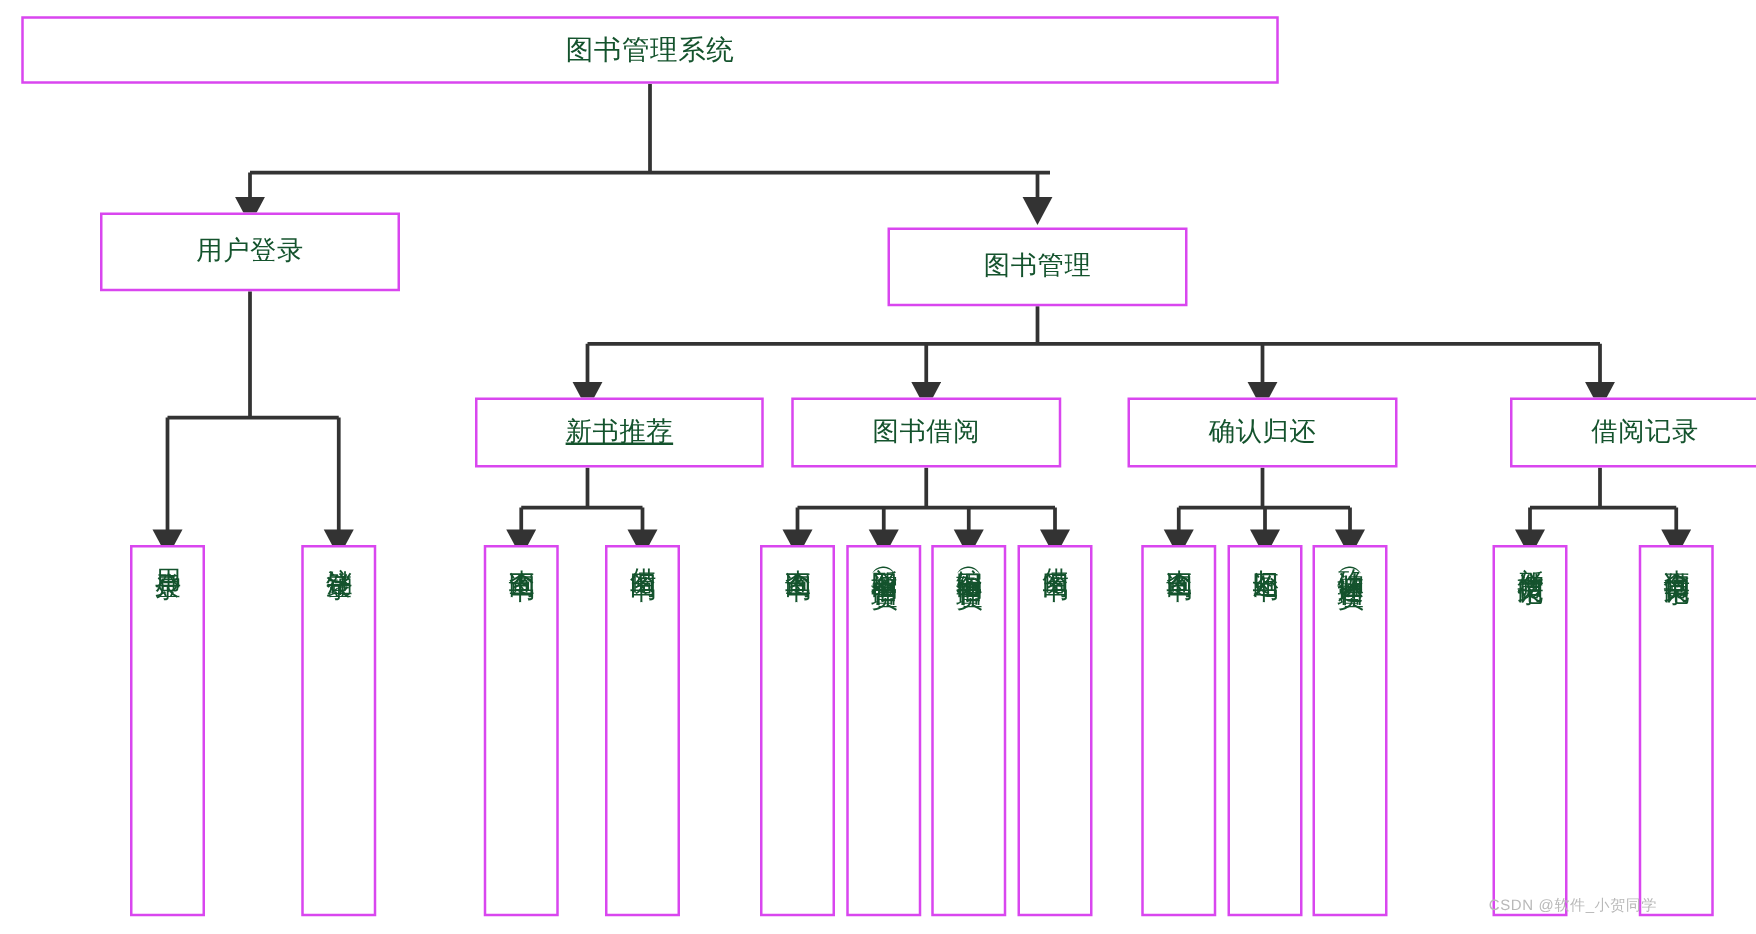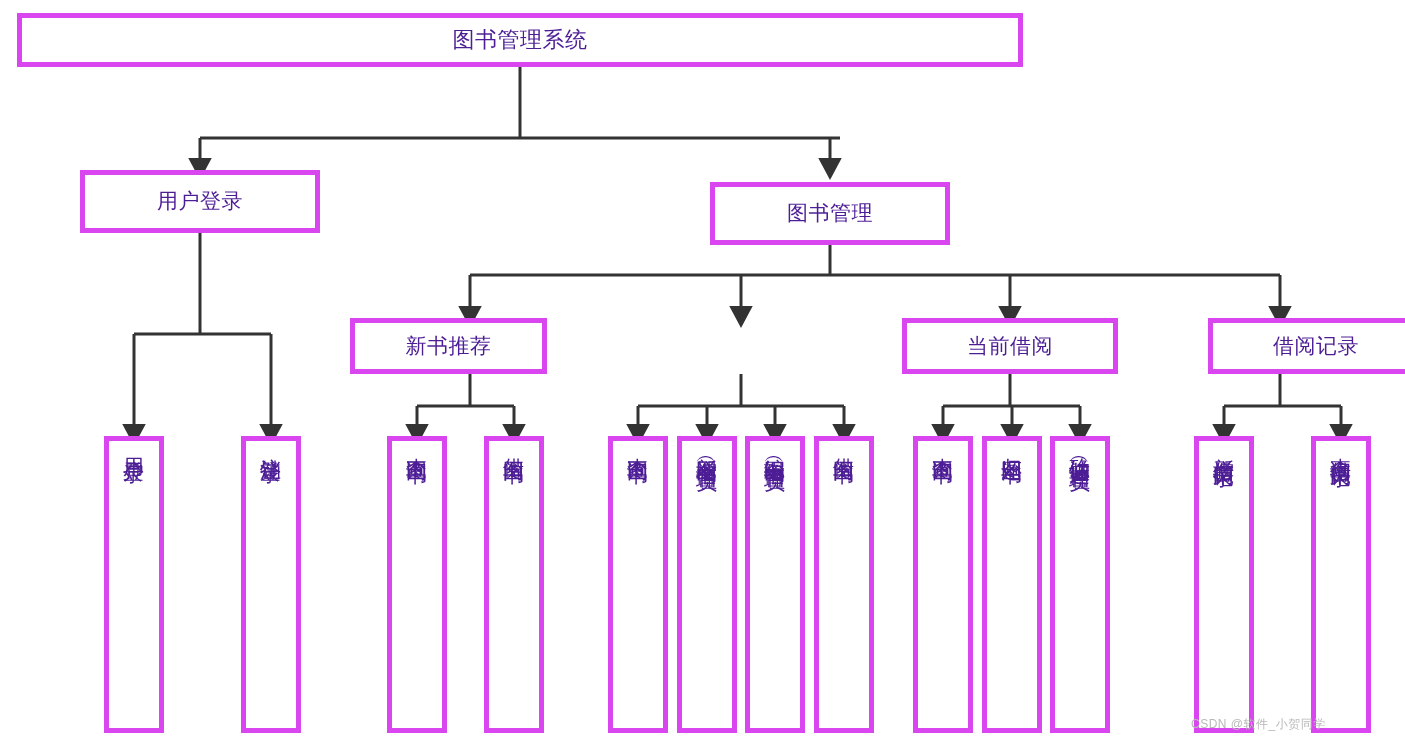--- a/index.html
+++ b/index.html
@@ -21,26 +21,26 @@
     position: absolute;
     left: 0;
     top: 0;
     width: 1405px;
     height: 747px;
     pointer-events: none;
   }
   .node {
     position: absolute;
     box-sizing: border-box;
-    border: 5px solid #d946ef;
+    border: 2px solid #d946ef;
     background: #ffffff;
     display: flex;
     align-items: center;
     justify-content: center;
-    color: #4c1d95;
+    color: #14532d;
   }
   .node .lbl {
     display: block;
     text-align: center;
     line-height: 1.18;
   }
   
   .node.h .lbl {
     font-size: 21px;
     letter-spacing: 0.5px;
@@ -132,25 +132,28 @@
     <span class="lbl">图书管理系统</span>
   </div>
 
   <div class="node h" style="left:80px; top:170px; width:240px; height:63px;">
     <span class="lbl">用户登录</span>
   </div>
   <div class="node h" style="left:710px; top:182px; width:240px; height:63px;">
     <span class="lbl">图书管理</span>
   </div>
 
-  <div class="node h" style="left:350px; top:318px; width:197px; height:56px;">
+  <div class="node h" style="left:380px; top:318px; width:231px; height:56px;text-decoration:underline;">
     <span class="lbl">新书推荐</span>
   </div>
+  <div class="node h" style="left:633px; top:318px; width:216px; height:56px;">
+    <span class="lbl">图书借阅</span>
+  </div>
   <div class="node h" style="left:902px; top:318px; width:216px; height:56px;">
-    <span class="lbl">当前借阅</span>
+    <span class="lbl">确认归还</span>
   </div>
   <div class="node h" style="left:1208px; top:318px; width:216px; height:56px;">
     <span class="lbl">借阅记录</span>
   </div>
 
   <div class="node v" style="left:104px; top:436px; width:60px; height:297px;">
     <span class="lbl">用户登录</span>
   </div>
   <div class="node v" style="left:241px; top:436px; width:60px; height:297px;">
     <span class="lbl">注销登录</span>

